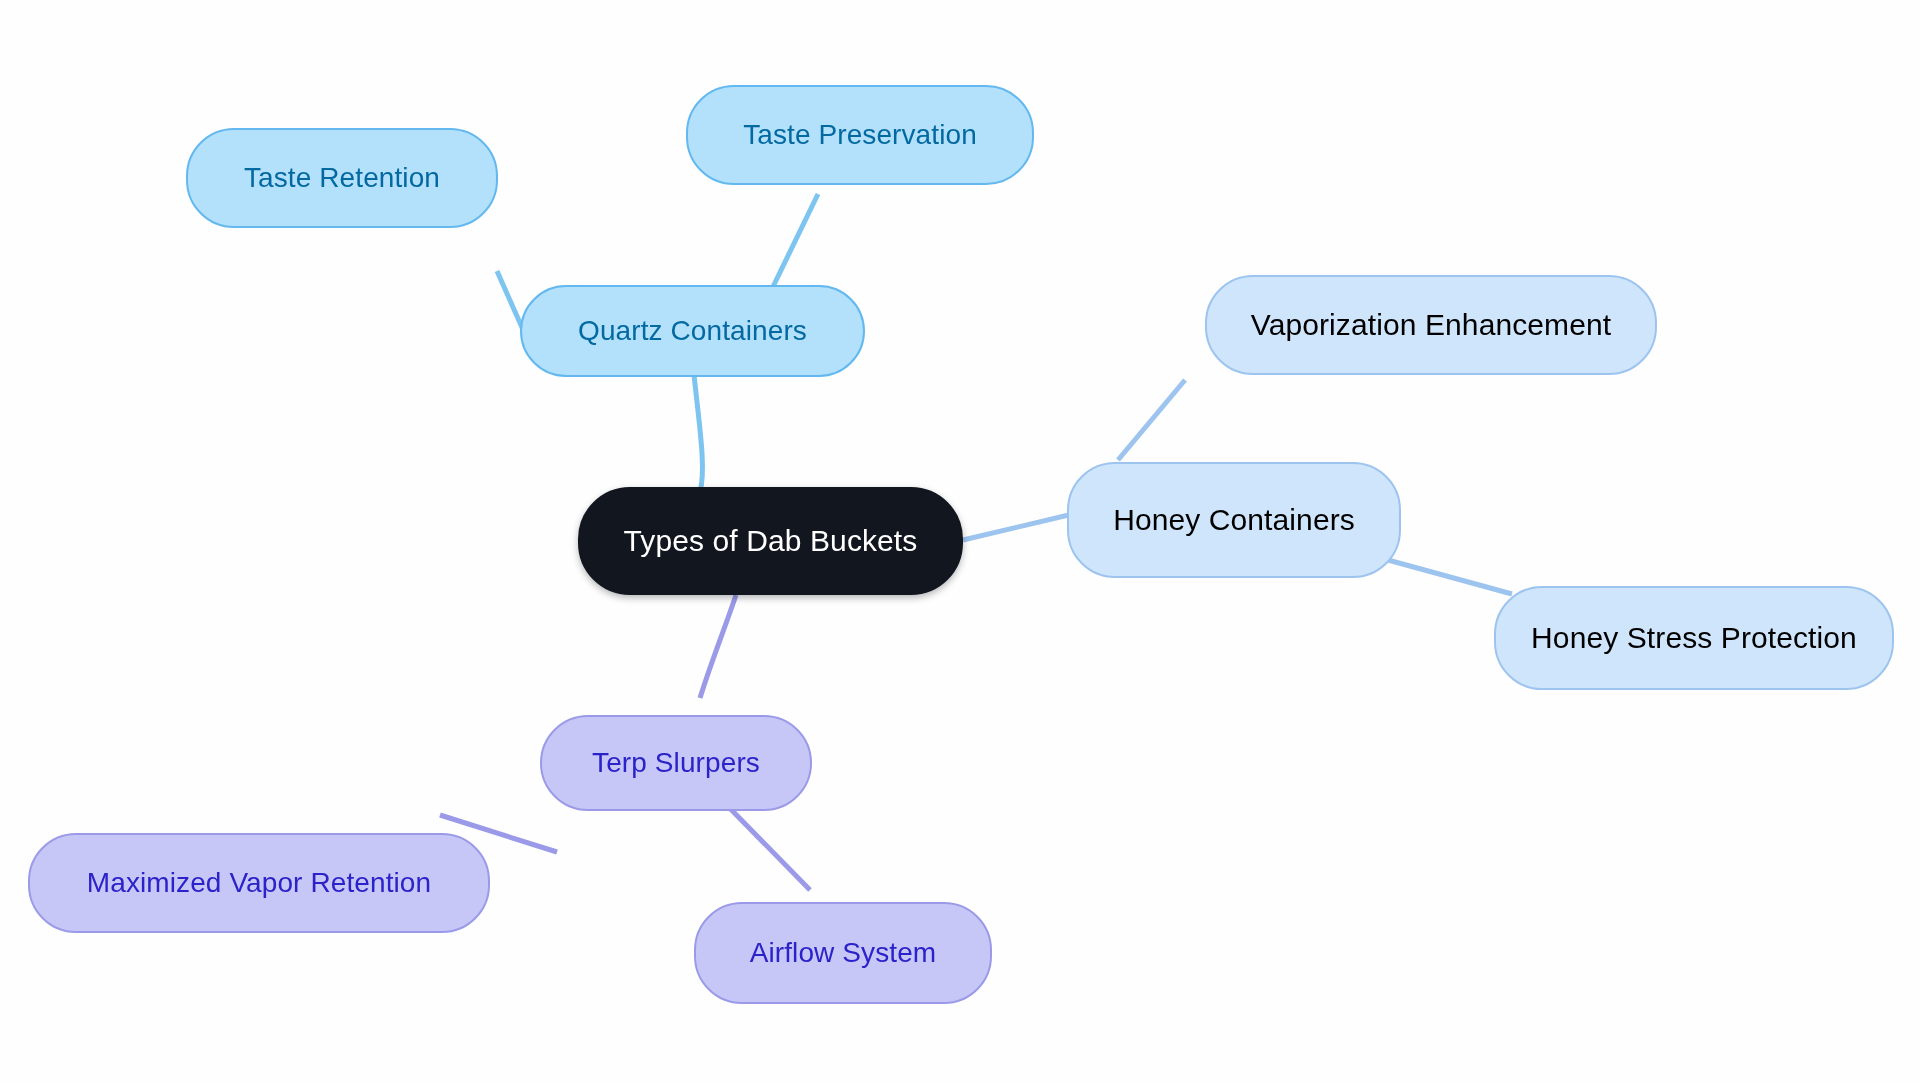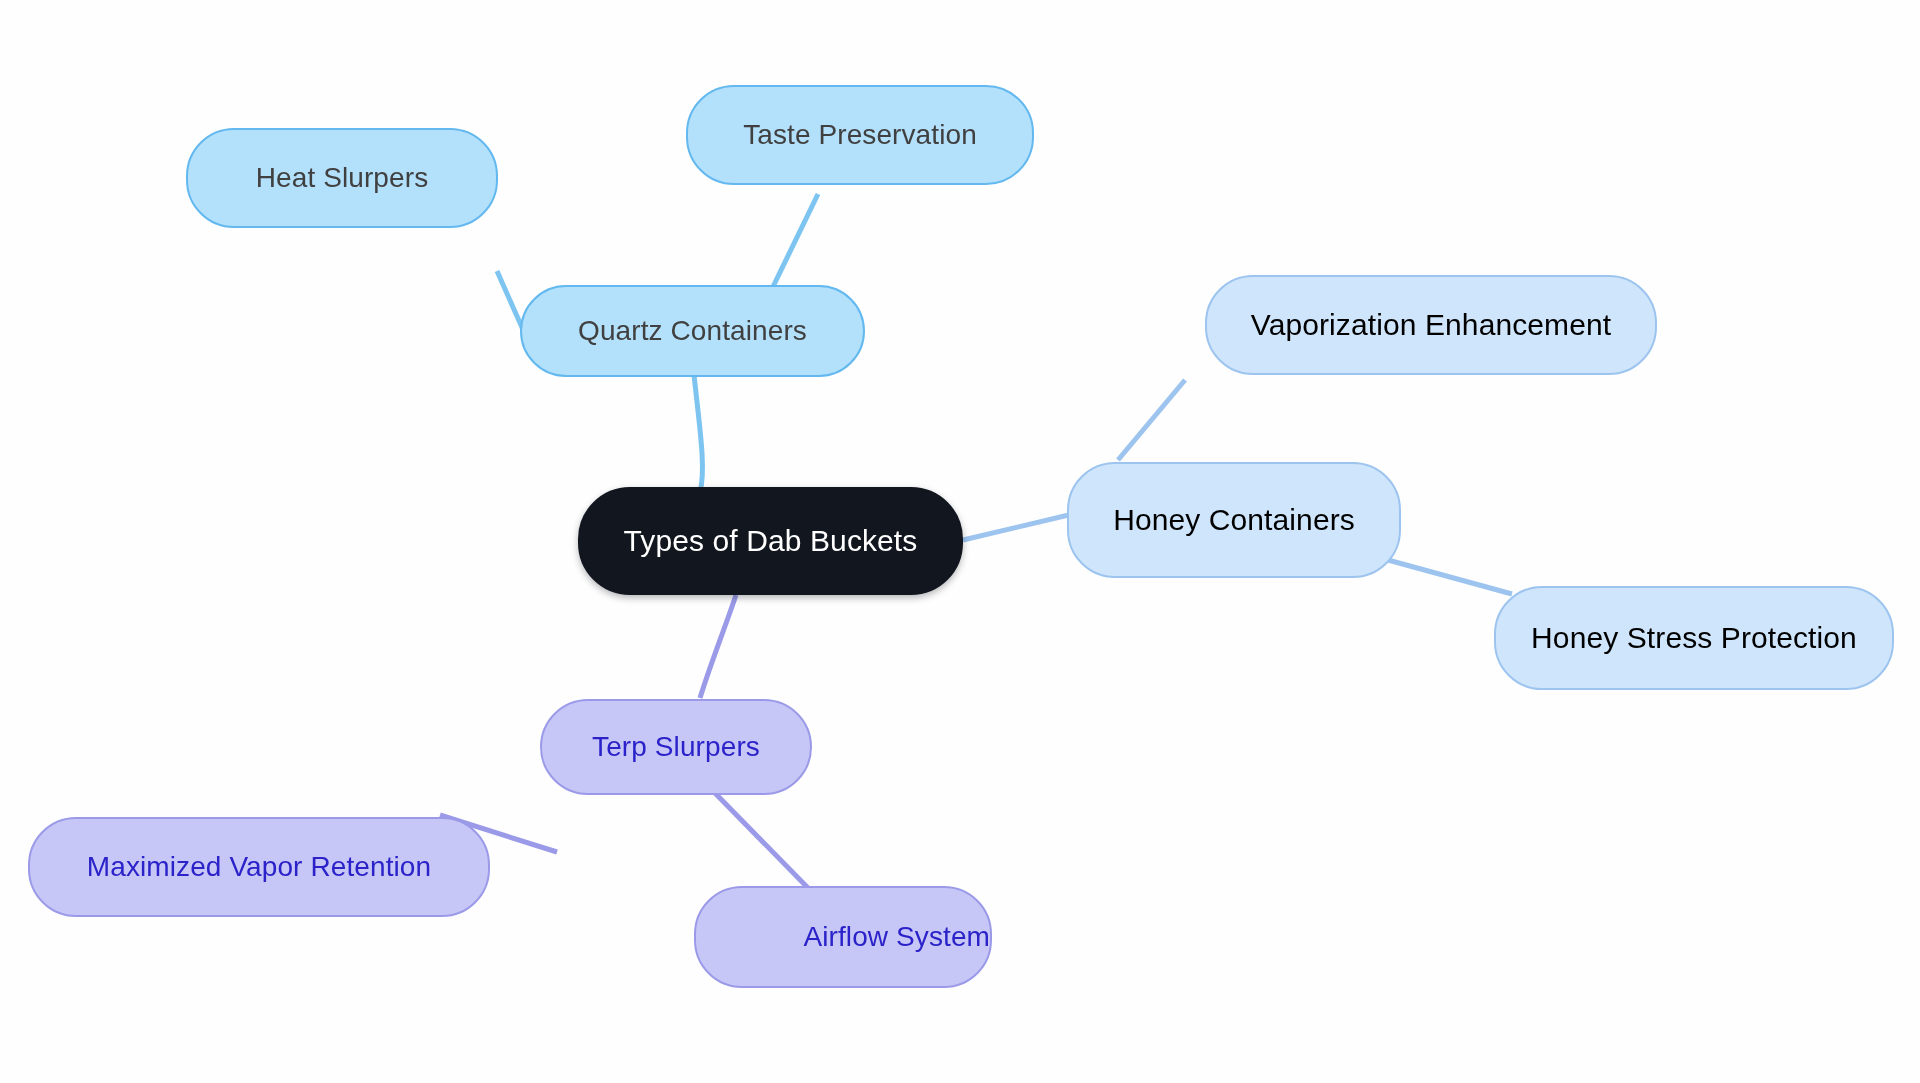--- a/index.html
+++ b/index.html
@@ -38,34 +38,35 @@
     background: #12161f;
     border-color: #12161f;
     color: #ffffff;
     font-size: 30px;
     border-radius: 52px;
     box-shadow: 0 3px 7px rgba(15,20,30,0.30);
   }
   .node-quartz {
     background: #b3e0fb;
     border-color: #62b8ef;
-    color: #404040;
+    color: #0369a1;
     font-size: 28px;
   }
   .node-honey {
     background: #cfe5fb;
     border-color: #9cc4ef;
     color: #000000;
     font-size: 30px;
   }
   .node-terp {
     background: #c7c7f7;
     border-color: #9a9ae8;
     color: #2b23c9;
     font-size: 28px;
+    margin-top: 16px;
   }
 </style>
 </head>
 <body>
 
 <div id="canvas">
 
   <svg id="edges" viewBox="0 0 1920 1083">
 
     <path d="M 700 492 C 706 470, 700 430, 694 375" fill="none" stroke="#7dc5f0" stroke-width="5"></path>
@@ -89,21 +90,21 @@
 
   <div class="node node-quartz" style="left:520px; top:285px; width:345px; height:92px;">
     <span>Quartz Containers</span>
   </div>
 
   <div class="node node-root" style="left:578px; top:487px; width:385px; height:108px;">
     <span>Types of Dab Buckets</span>
   </div>
 
   <div class="node node-quartz" style="left:186px; top:128px; width:312px; height:100px;">
-    <span>Heat Slurpers</span>
+    <span>Taste Retention</span>
   </div>
 
   <div class="node node-quartz" style="left:686px; top:85px; width:348px; height:100px;">
     <span>Taste Preservation</span>
   </div>
 
   <div class="node node-honey" style="left:1067px; top:462px; width:334px; height:116px;">
     <span>Honey Containers</span>
   </div>
 
@@ -116,17 +117,17 @@
   </div>
 
   <div class="node node-terp" style="left:540px; top:699px; width:272px; height:96px;">
     <span>Terp Slurpers</span>
   </div>
 
   <div class="node node-terp" style="left:28px; top:817px; width:462px; height:100px;">
     <span>Maximized Vapor Retention</span>
   </div>
 
-  <div class="node node-terp" style="left:694px; top:886px; width:298px; height:102px;justify-content:flex-end;">
+  <div class="node node-terp" style="left:694px; top:886px; width:298px; height:102px;">
     <span>Airflow System</span>
   </div>
 
 </div>
 
 </body></html>

